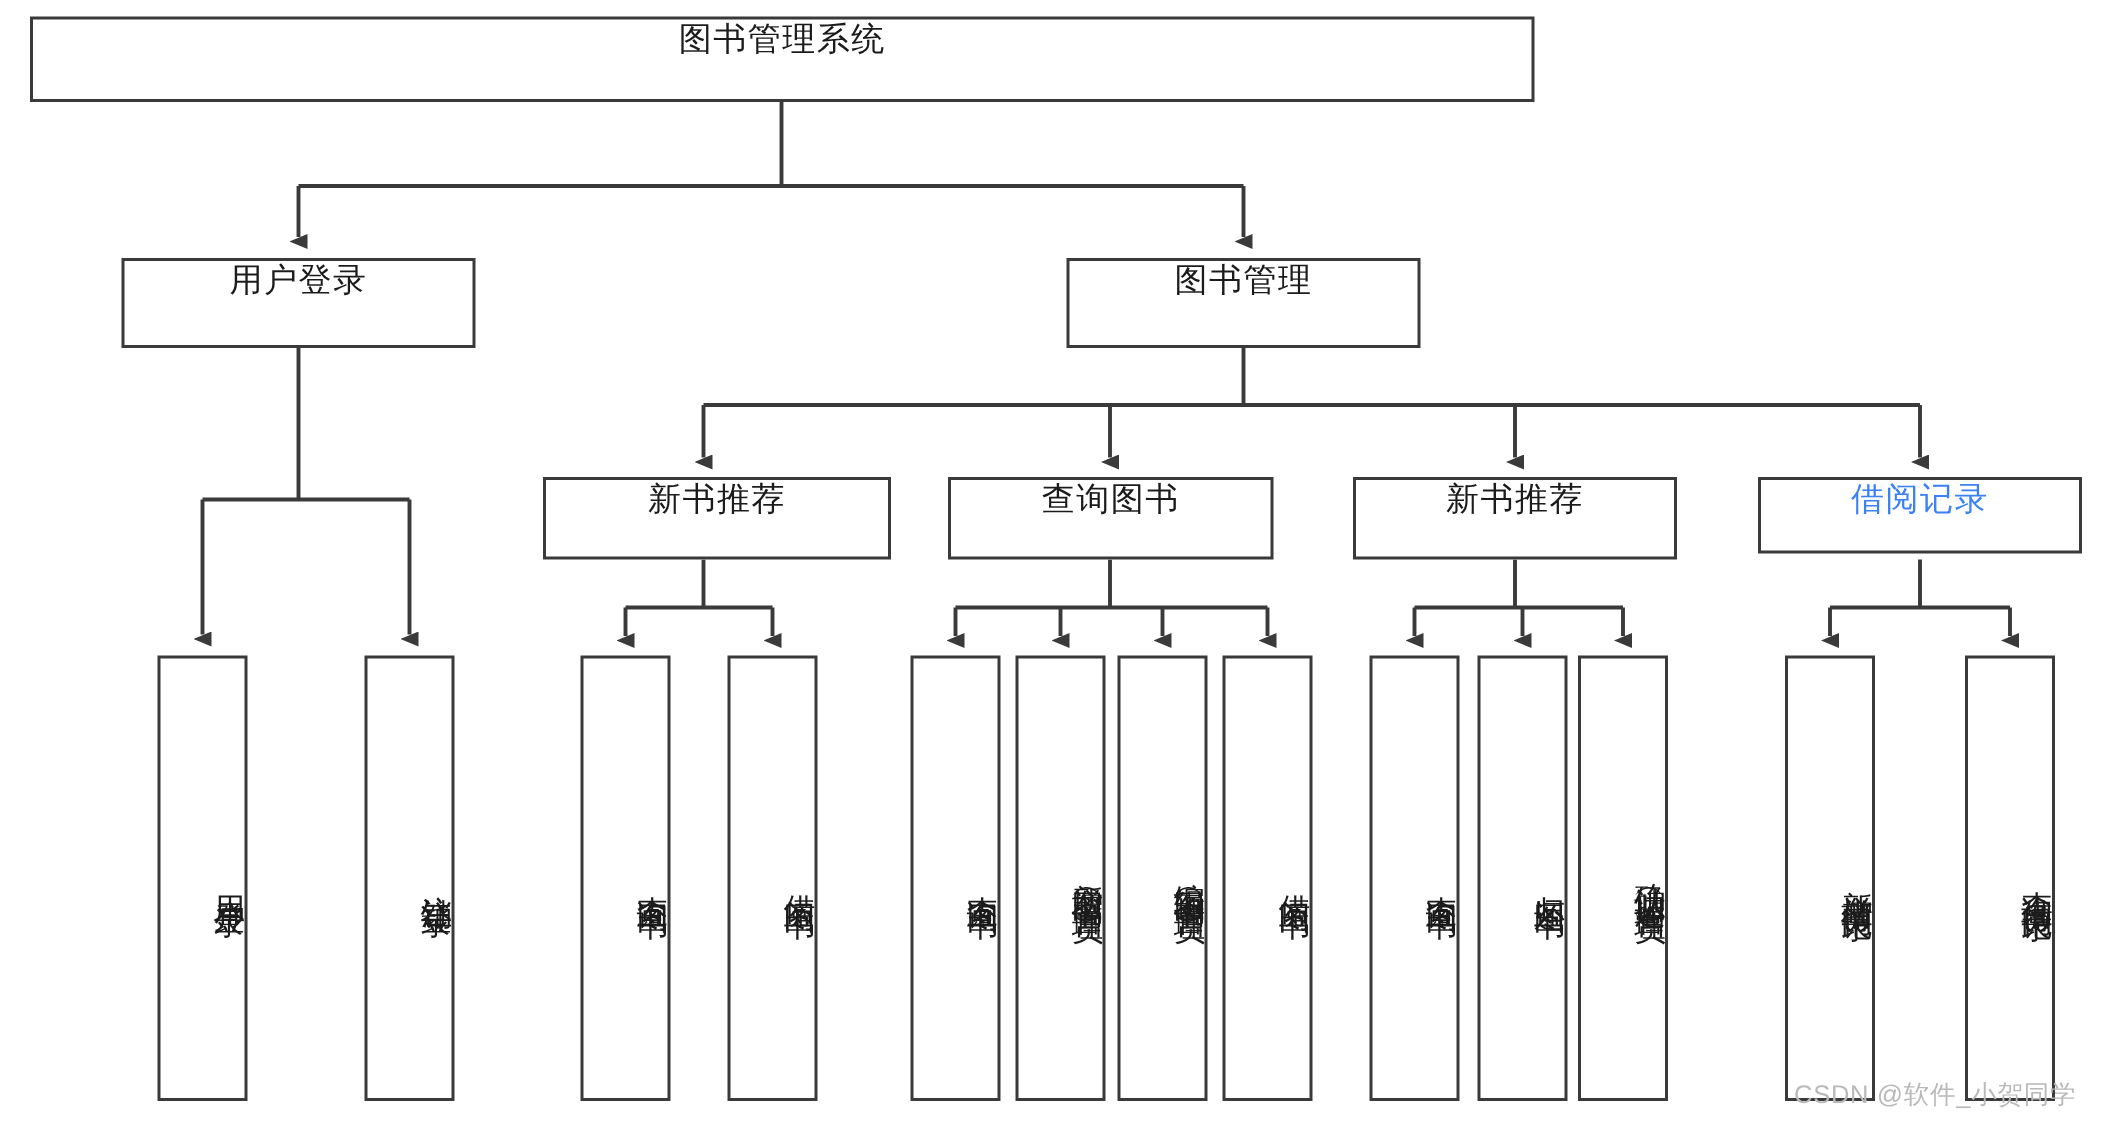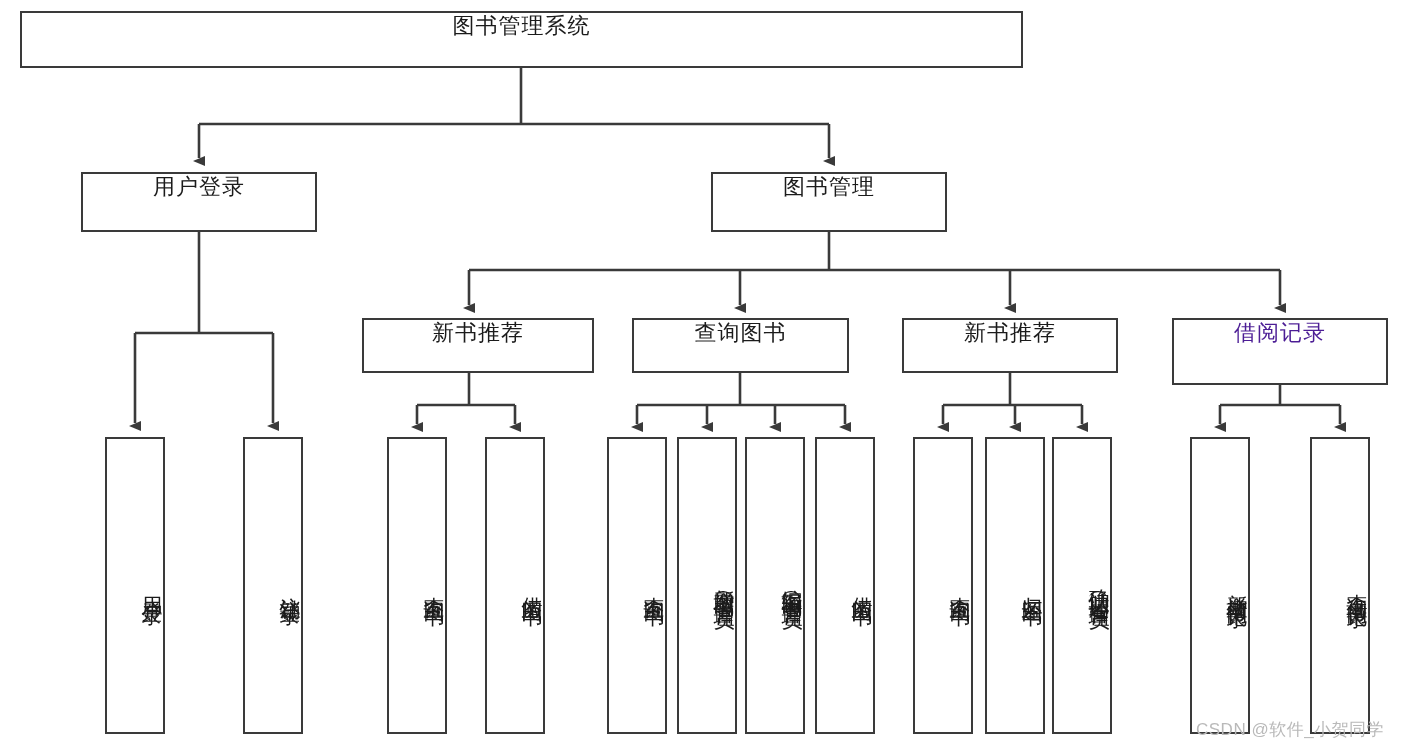--- a/index.html
+++ b/index.html
@@ -132,21 +132,21 @@
       </div>
       <div class="node horiz" style="left: 362px; top: 318px; width: 232px; height: 55px; border-color: rgb(58, 58, 58); background: rgb(255, 255, 255); color: rgb(27, 27, 27);">
         <span>新书推荐</span>
       </div>
       <div class="node horiz" style="left: 632px; top: 318px; width: 217px; height: 55px; border-color: rgb(58, 58, 58); background: rgb(255, 255, 255); color: rgb(27, 27, 27);">
         <span>查询图书</span>
       </div>
       <div class="node horiz" style="left: 902px; top: 318px; width: 216px; height: 55px; border-color: rgb(58, 58, 58); background: rgb(255, 255, 255); color: rgb(27, 27, 27);">
         <span>新书推荐</span>
       </div>
-      <div class="node horiz" style="left: 1172px; top: 318px; width: 216px; height: 67px; border-color: rgb(58, 58, 58); background: rgb(255, 255, 255); color: #4c1d95;">
+      <div class="node horiz" style="left: 1172px; top: 318px; width: 216px; height: 51px; border-color: rgb(58, 58, 58); background: rgb(255, 255, 255); color: #3b82f6;">
         <span>借阅记录</span>
       </div>
       <div class="node vert" style="left: 105px; top: 437px; width: 60px; height: 297px; border-color: rgb(58, 58, 58); background: rgb(255, 255, 255); color: rgb(27, 27, 27);">
         <span class="vtext">用户登录</span>
       </div>
       <div class="node vert" style="left: 243px; top: 437px; width: 60px; height: 297px; border-color: rgb(58, 58, 58); background: rgb(255, 255, 255); color: rgb(27, 27, 27);">
         <span class="vtext">注销登录</span>
       </div>
       <div class="node vert" style="left: 387px; top: 437px; width: 60px; height: 297px; border-color: rgb(58, 58, 58); background: rgb(255, 255, 255); color: rgb(27, 27, 27);">
         <span class="vtext">查询图书</span>

